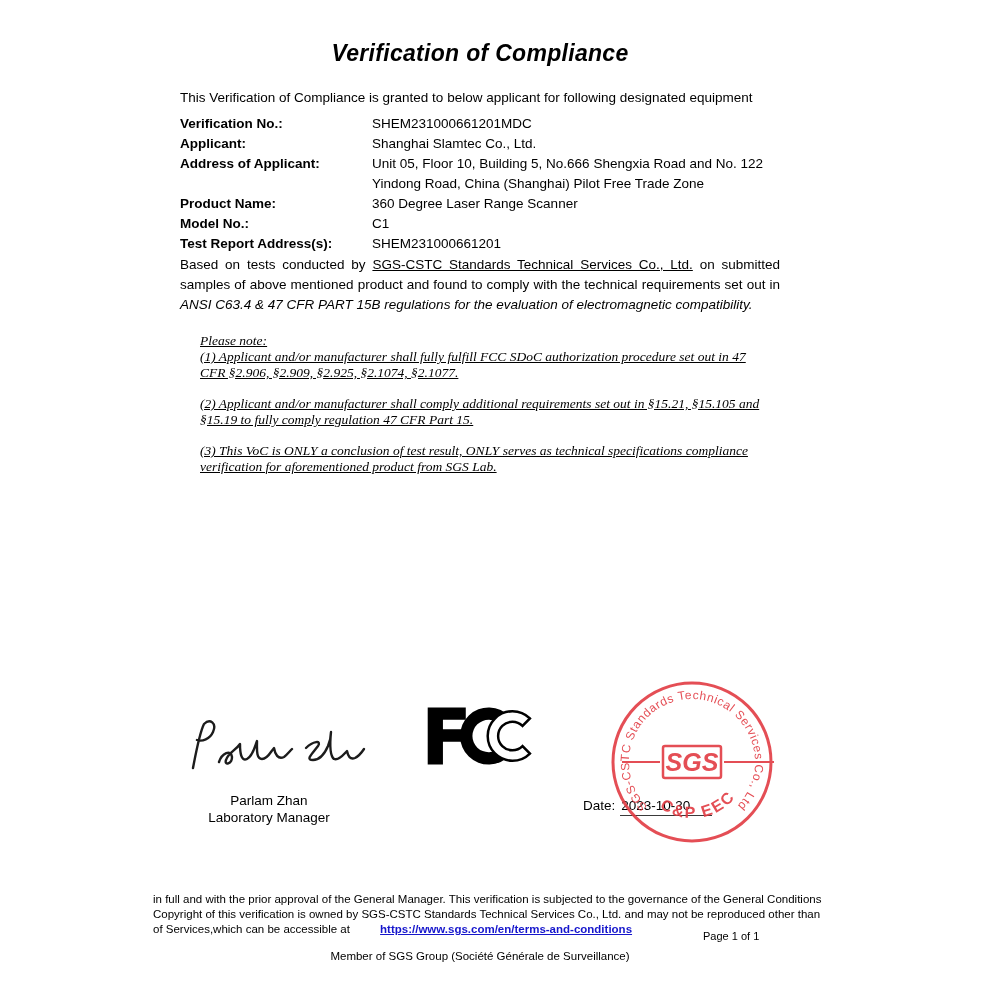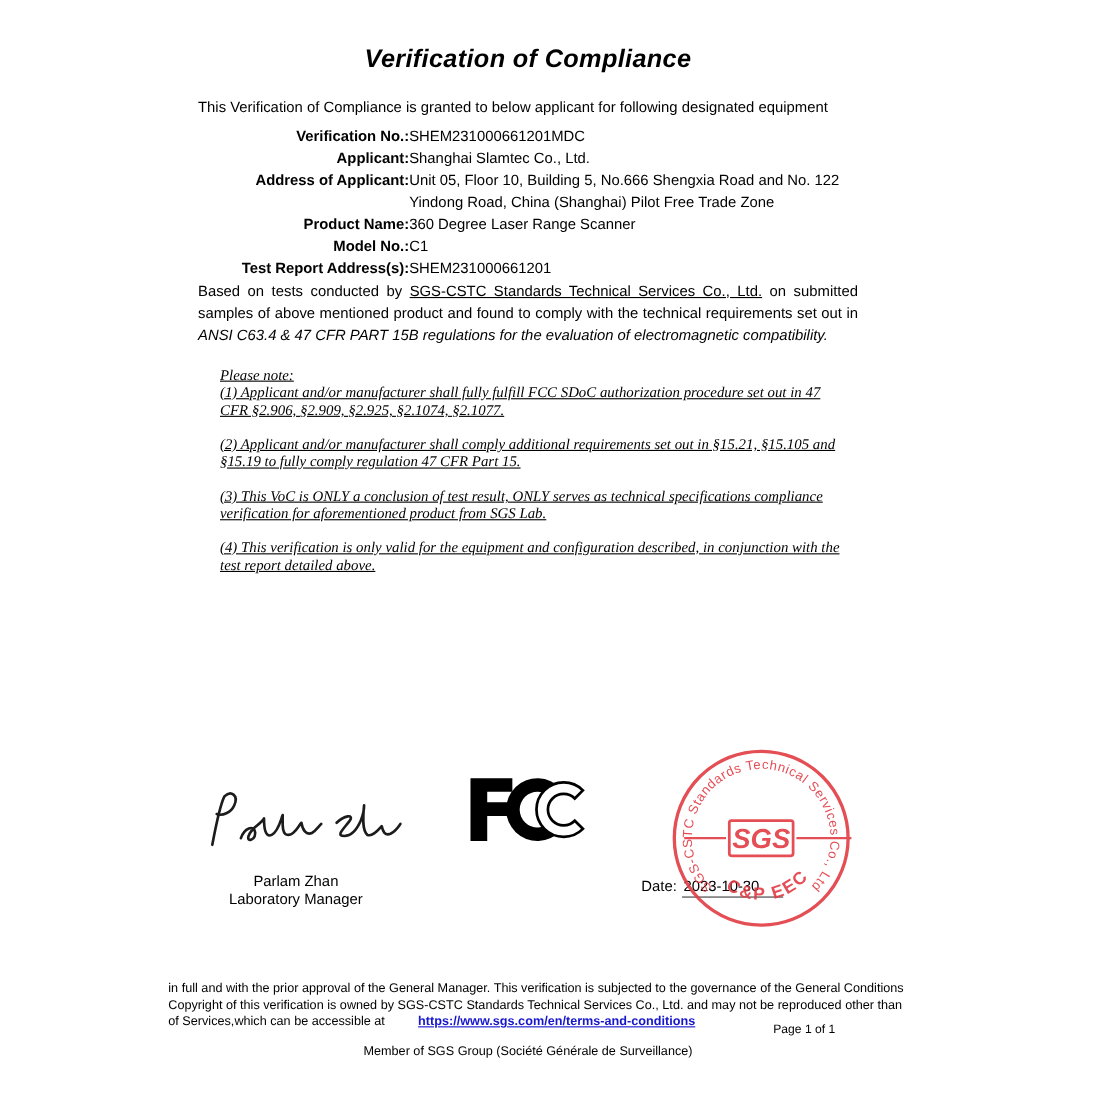--- a/index.html
+++ b/index.html
@@ -15,21 +15,21 @@
     overflow: hidden;
   }
   .title {
     position: absolute; top: 40px; left: 0; width: 960px;
     text-align: center; font-size: 23px; font-weight: bold; font-style: italic;
     letter-spacing: 0.3px;
   }
   .intro { position: absolute; left: 180px; top: 90px; font-size: 13.5px; }
   .fields { position: absolute; left: 180px; top: 114px; width: 600px; }
   .field-row { display: flex; font-size: 13.5px; line-height: 20px; }
-  .field-label { flex: none; width: 192px; font-weight: bold; text-align: right; }
+  .field-label { flex: none; width: 192px; font-weight: bold; }
   .field-value { flex: 1; }
   .statement {
     position: absolute; left: 180px; top: 255px; width: 600px;
     font-size: 13.5px; line-height: 20px; text-align: justify;
   }
   .statement .lab { text-decoration: underline; }
   .statement .reg { font-style: italic; }
   .notes {
     position: absolute; left: 200px; top: 333px; width: 565px;
     font-family: "Liberation Serif", serif; font-style: italic;
@@ -86,21 +86,20 @@
     </div>
   </div>
 
   <div class="statement"><span>Based on tests conducted by </span><span class="lab">SGS-CSTC Standards Technical Services Co., Ltd.</span><span> on submitted samples of above mentioned product and found to comply with the technical requirements set out in </span><span class="reg">ANSI C63.4 &amp; 47 CFR PART 15B regulations for the evaluation of electromagnetic compatibility.</span></div>
 
   <div class="notes">
     <p class="note-heading">Please note:</p>
     <p>(1) Applicant and/or manufacturer shall fully fulfill FCC SDoC authorization procedure set out in 47 CFR §2.906, §2.909, §2.925, §2.1074, §2.1077.</p>
     <p>(2) Applicant and/or manufacturer shall comply additional requirements set out in §15.21, §15.105 and §15.19 to fully comply regulation 47 CFR Part 15.</p>
     <p>(3) This VoC is ONLY a conclusion of test result, ONLY serves as technical specifications compliance verification for aforementioned product from SGS Lab.</p>
-    <p>(4) This verification is only valid for the equipment and configuration described, in conjunction with the test report detailed above.</p>
   </div>
 
   <svg class="sig-svg" width="185" height="64" viewBox="0 0 185 64">
     <g fill="none" stroke="#1c1c1c" stroke-width="2.4" stroke-linecap="round" stroke-linejoin="round">
       <path d="M10,52 C13,36 17,16 21,8 C27,2 34,7 30,16 C27,23 19,26 14,24"></path>
       <path d="M36,46 C39,37 48,33 49,41 C49,48 41,50 43,44 C45,37 53,34 57,28 C57,36 58,46 64,43 C70,40 72,30 74,25 C74,33 73,43 79,43 C85,43 88,35 91,32 C92,38 95,44 101,41 C104,39 106,36 109,33"></path>
       <path d="M123,32 C130,25 139,24 135,30 C129,38 122,44 130,44 C137,44 142,37 145,30 C147,25 148,20 148,16 C147,26 146,39 151,43 C156,45 161,38 164,35 C165,40 167,44 172,42 C176,40 179,36 181,33"></path>
     </g>
   </svg>
   <div class="sig-name">Parlam Zhan</div>

